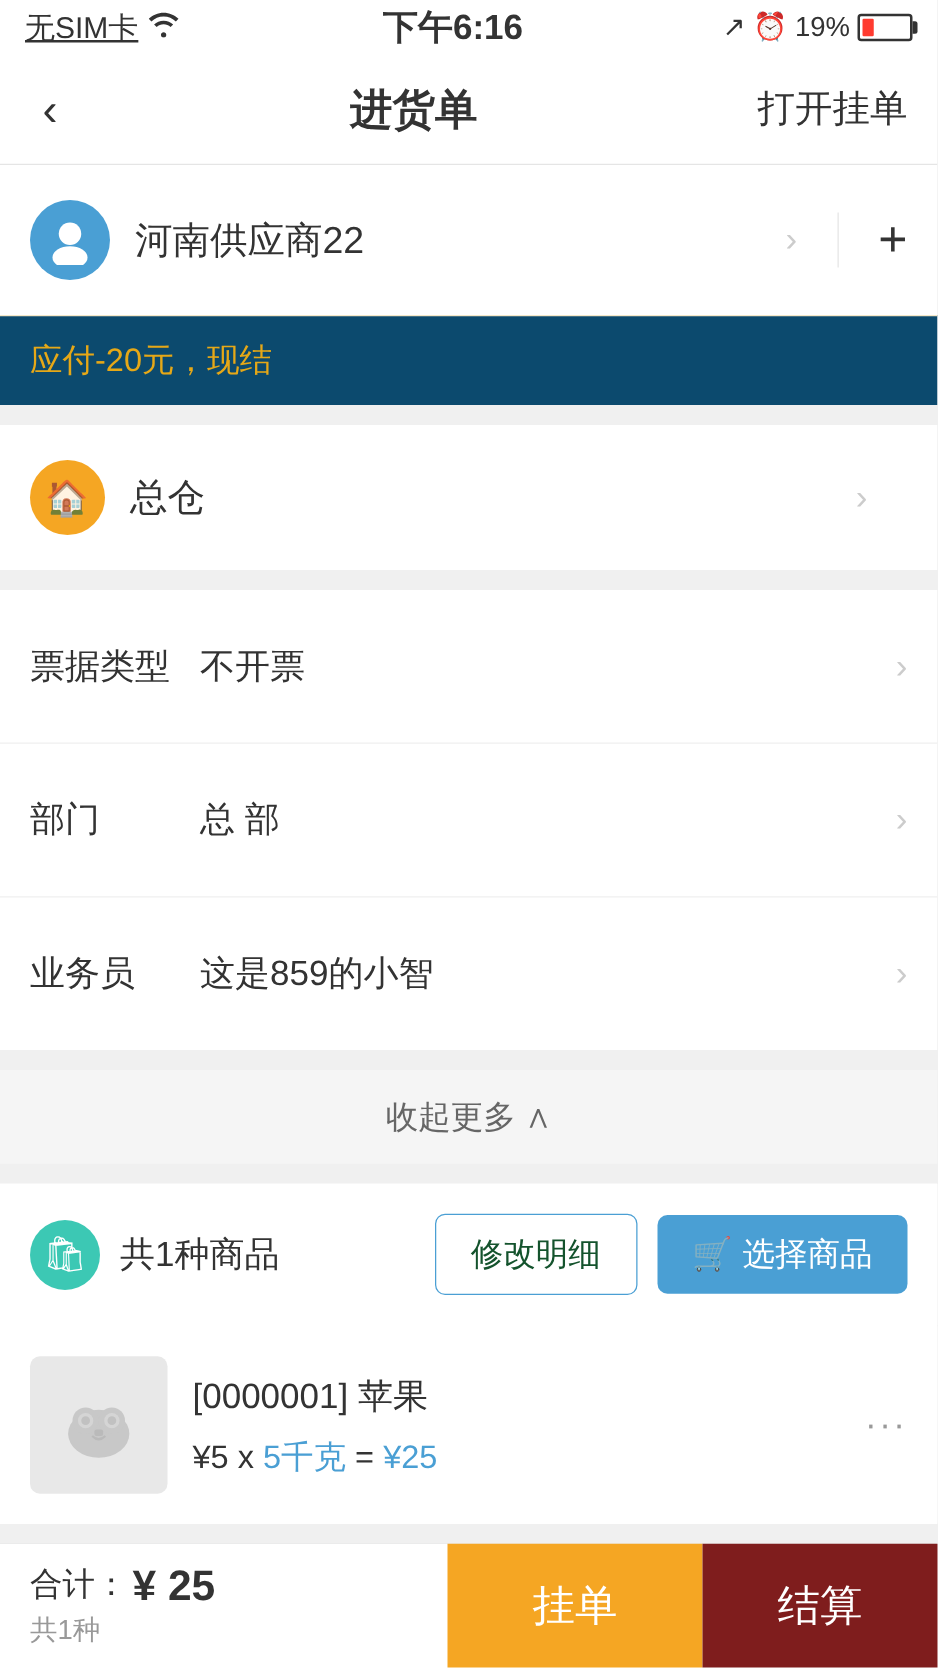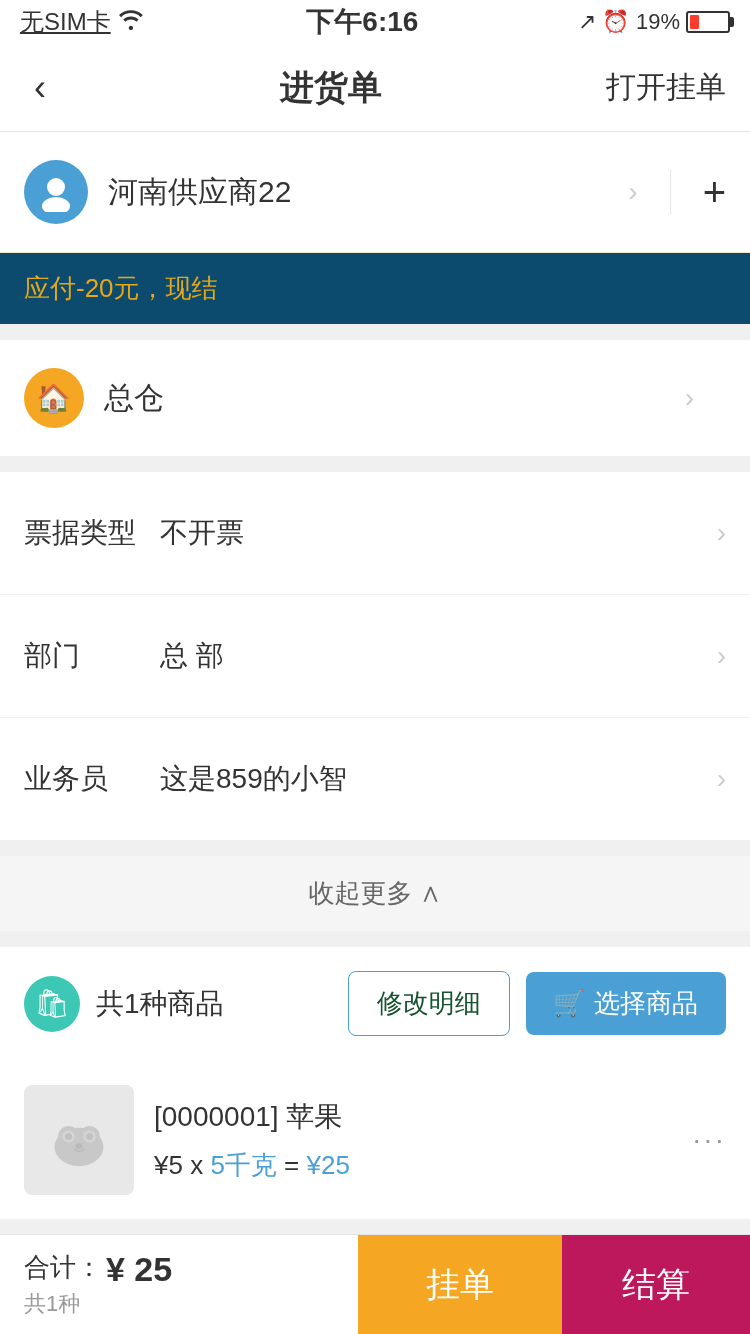--- a/index.html
+++ b/index.html
@@ -341,21 +341,21 @@
       color: #fff;
       font-size: 34px;
       border: none;
       cursor: pointer;
       display: flex;
       align-items: center;
       justify-content: center;
     }
     .btn-checkout {
       width: 188px;
-      background: #be185d;
+      background: #7f1d1d;
       color: #fff;
       font-size: 34px;
       border: none;
       cursor: pointer;
       display: flex;
       align-items: center;
       justify-content: center;
     }
 
     .content-scroll {

